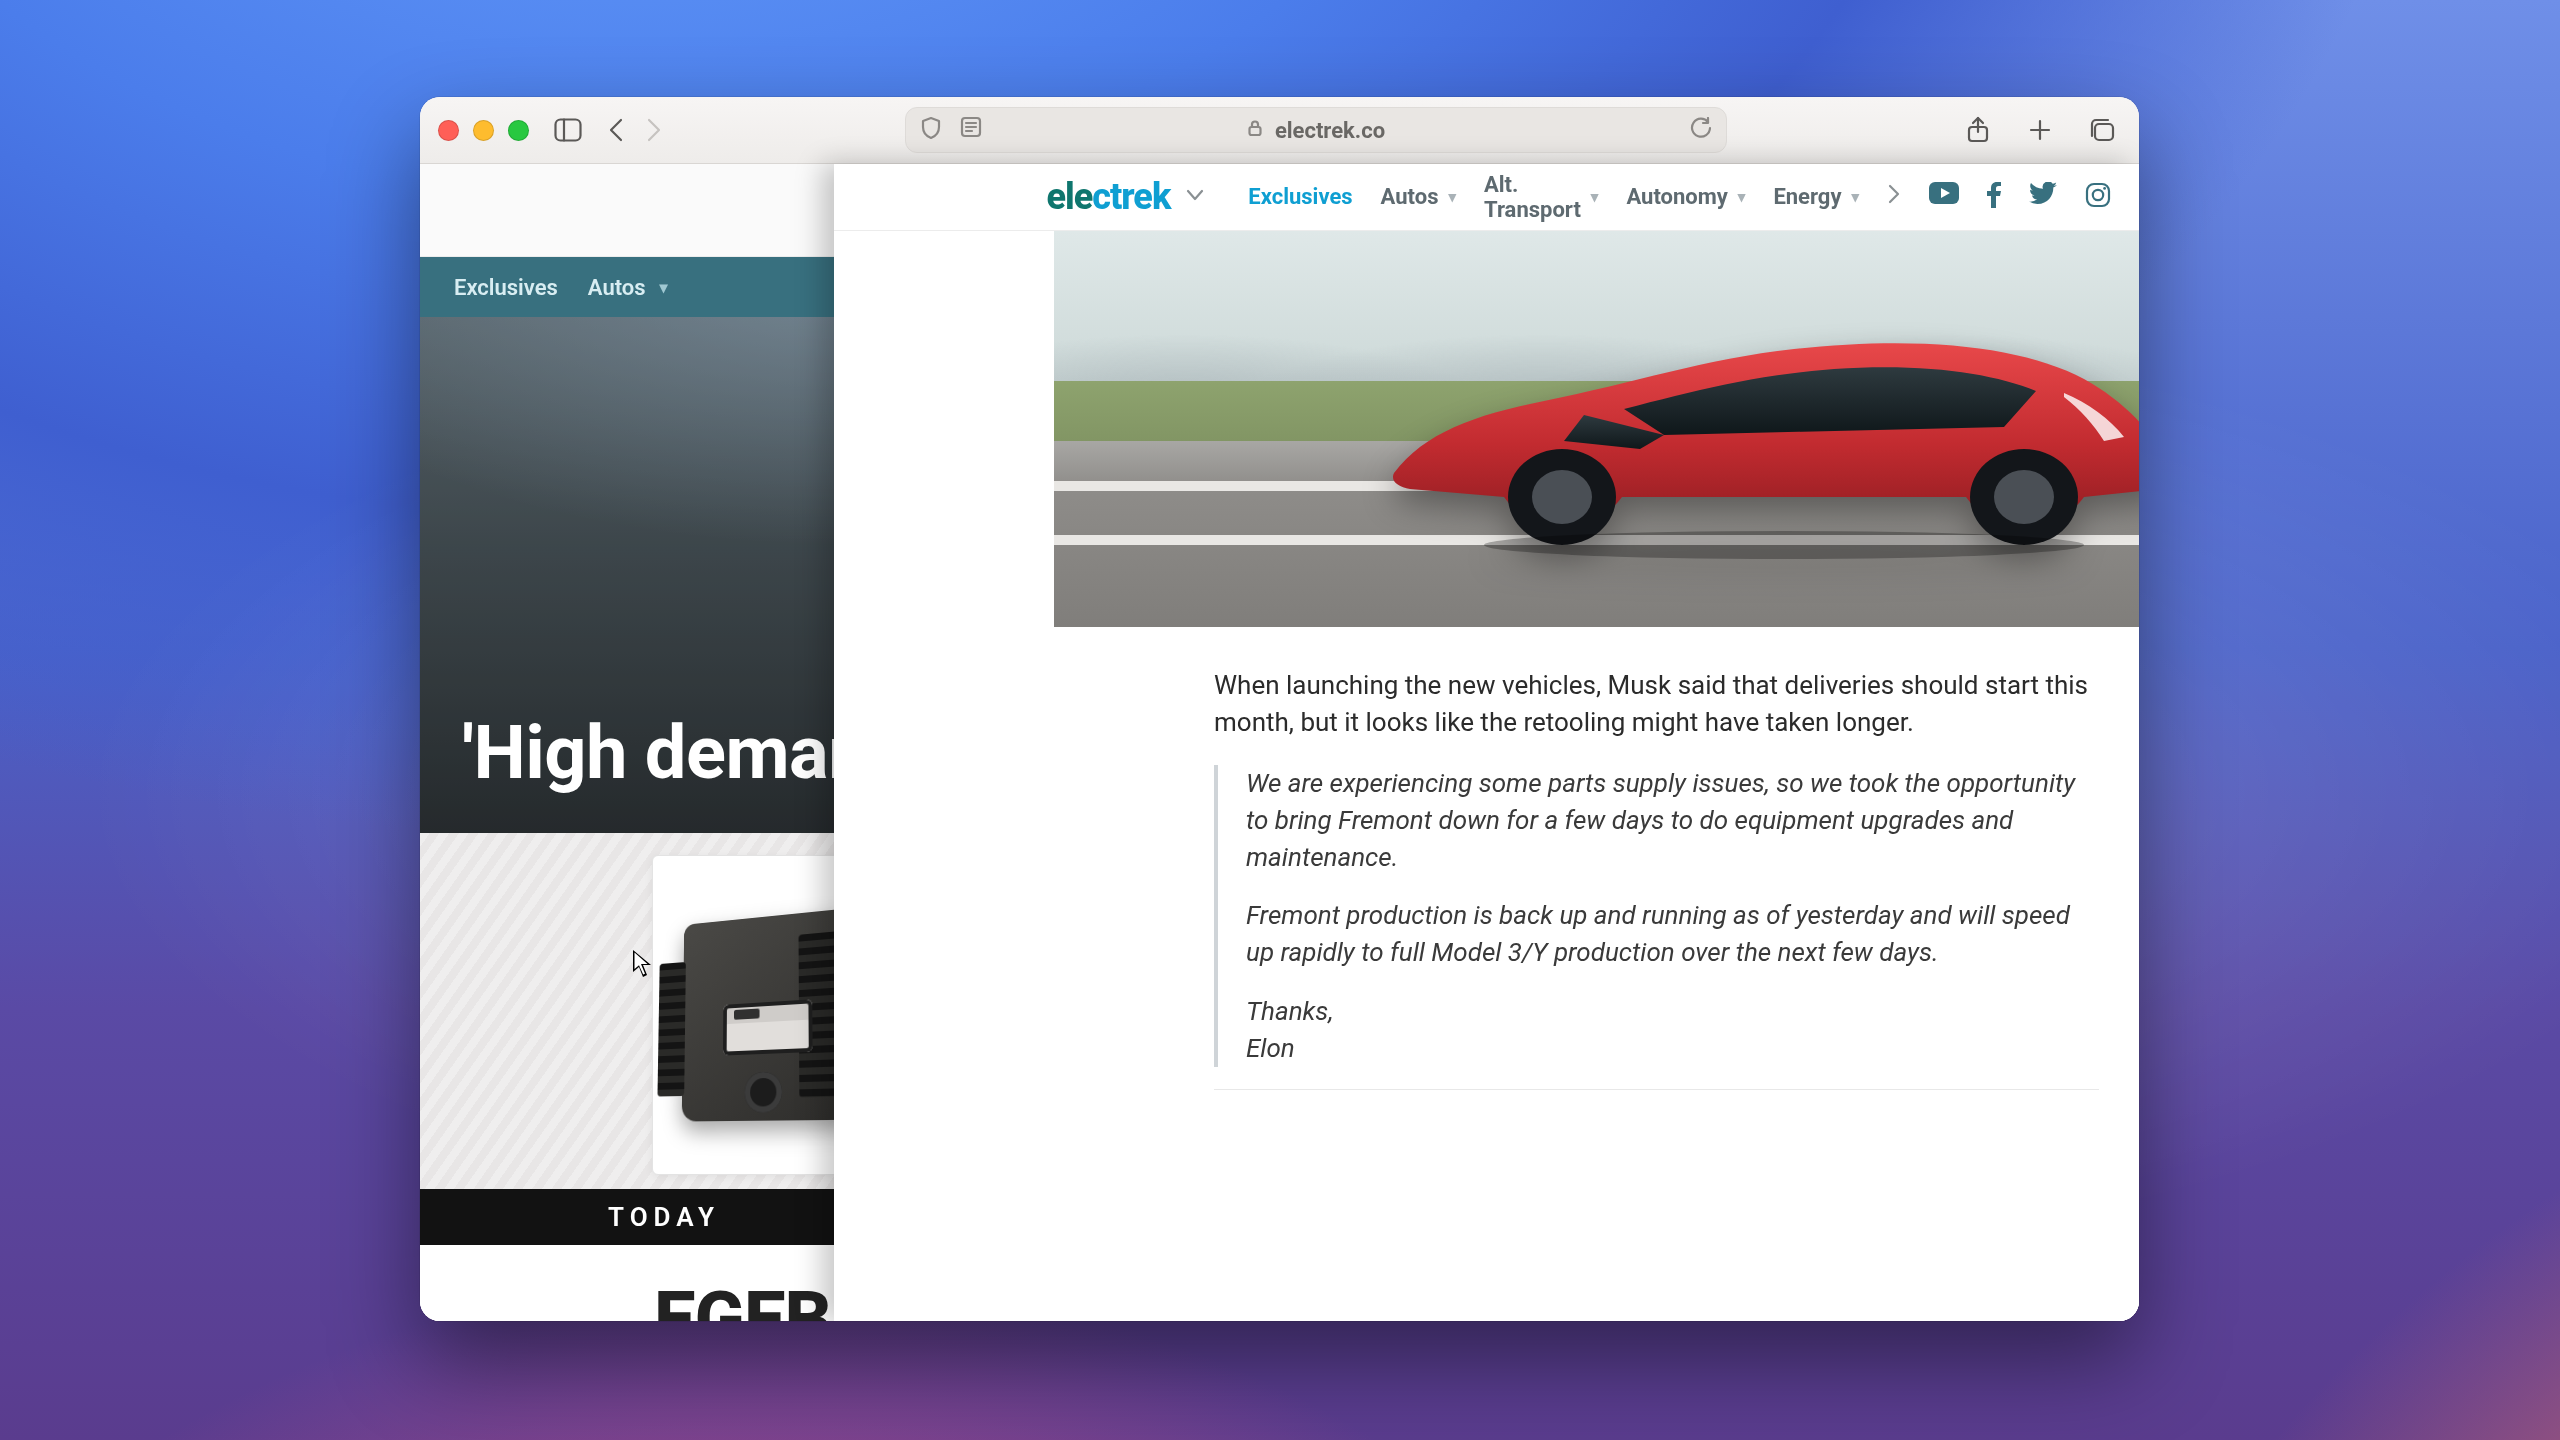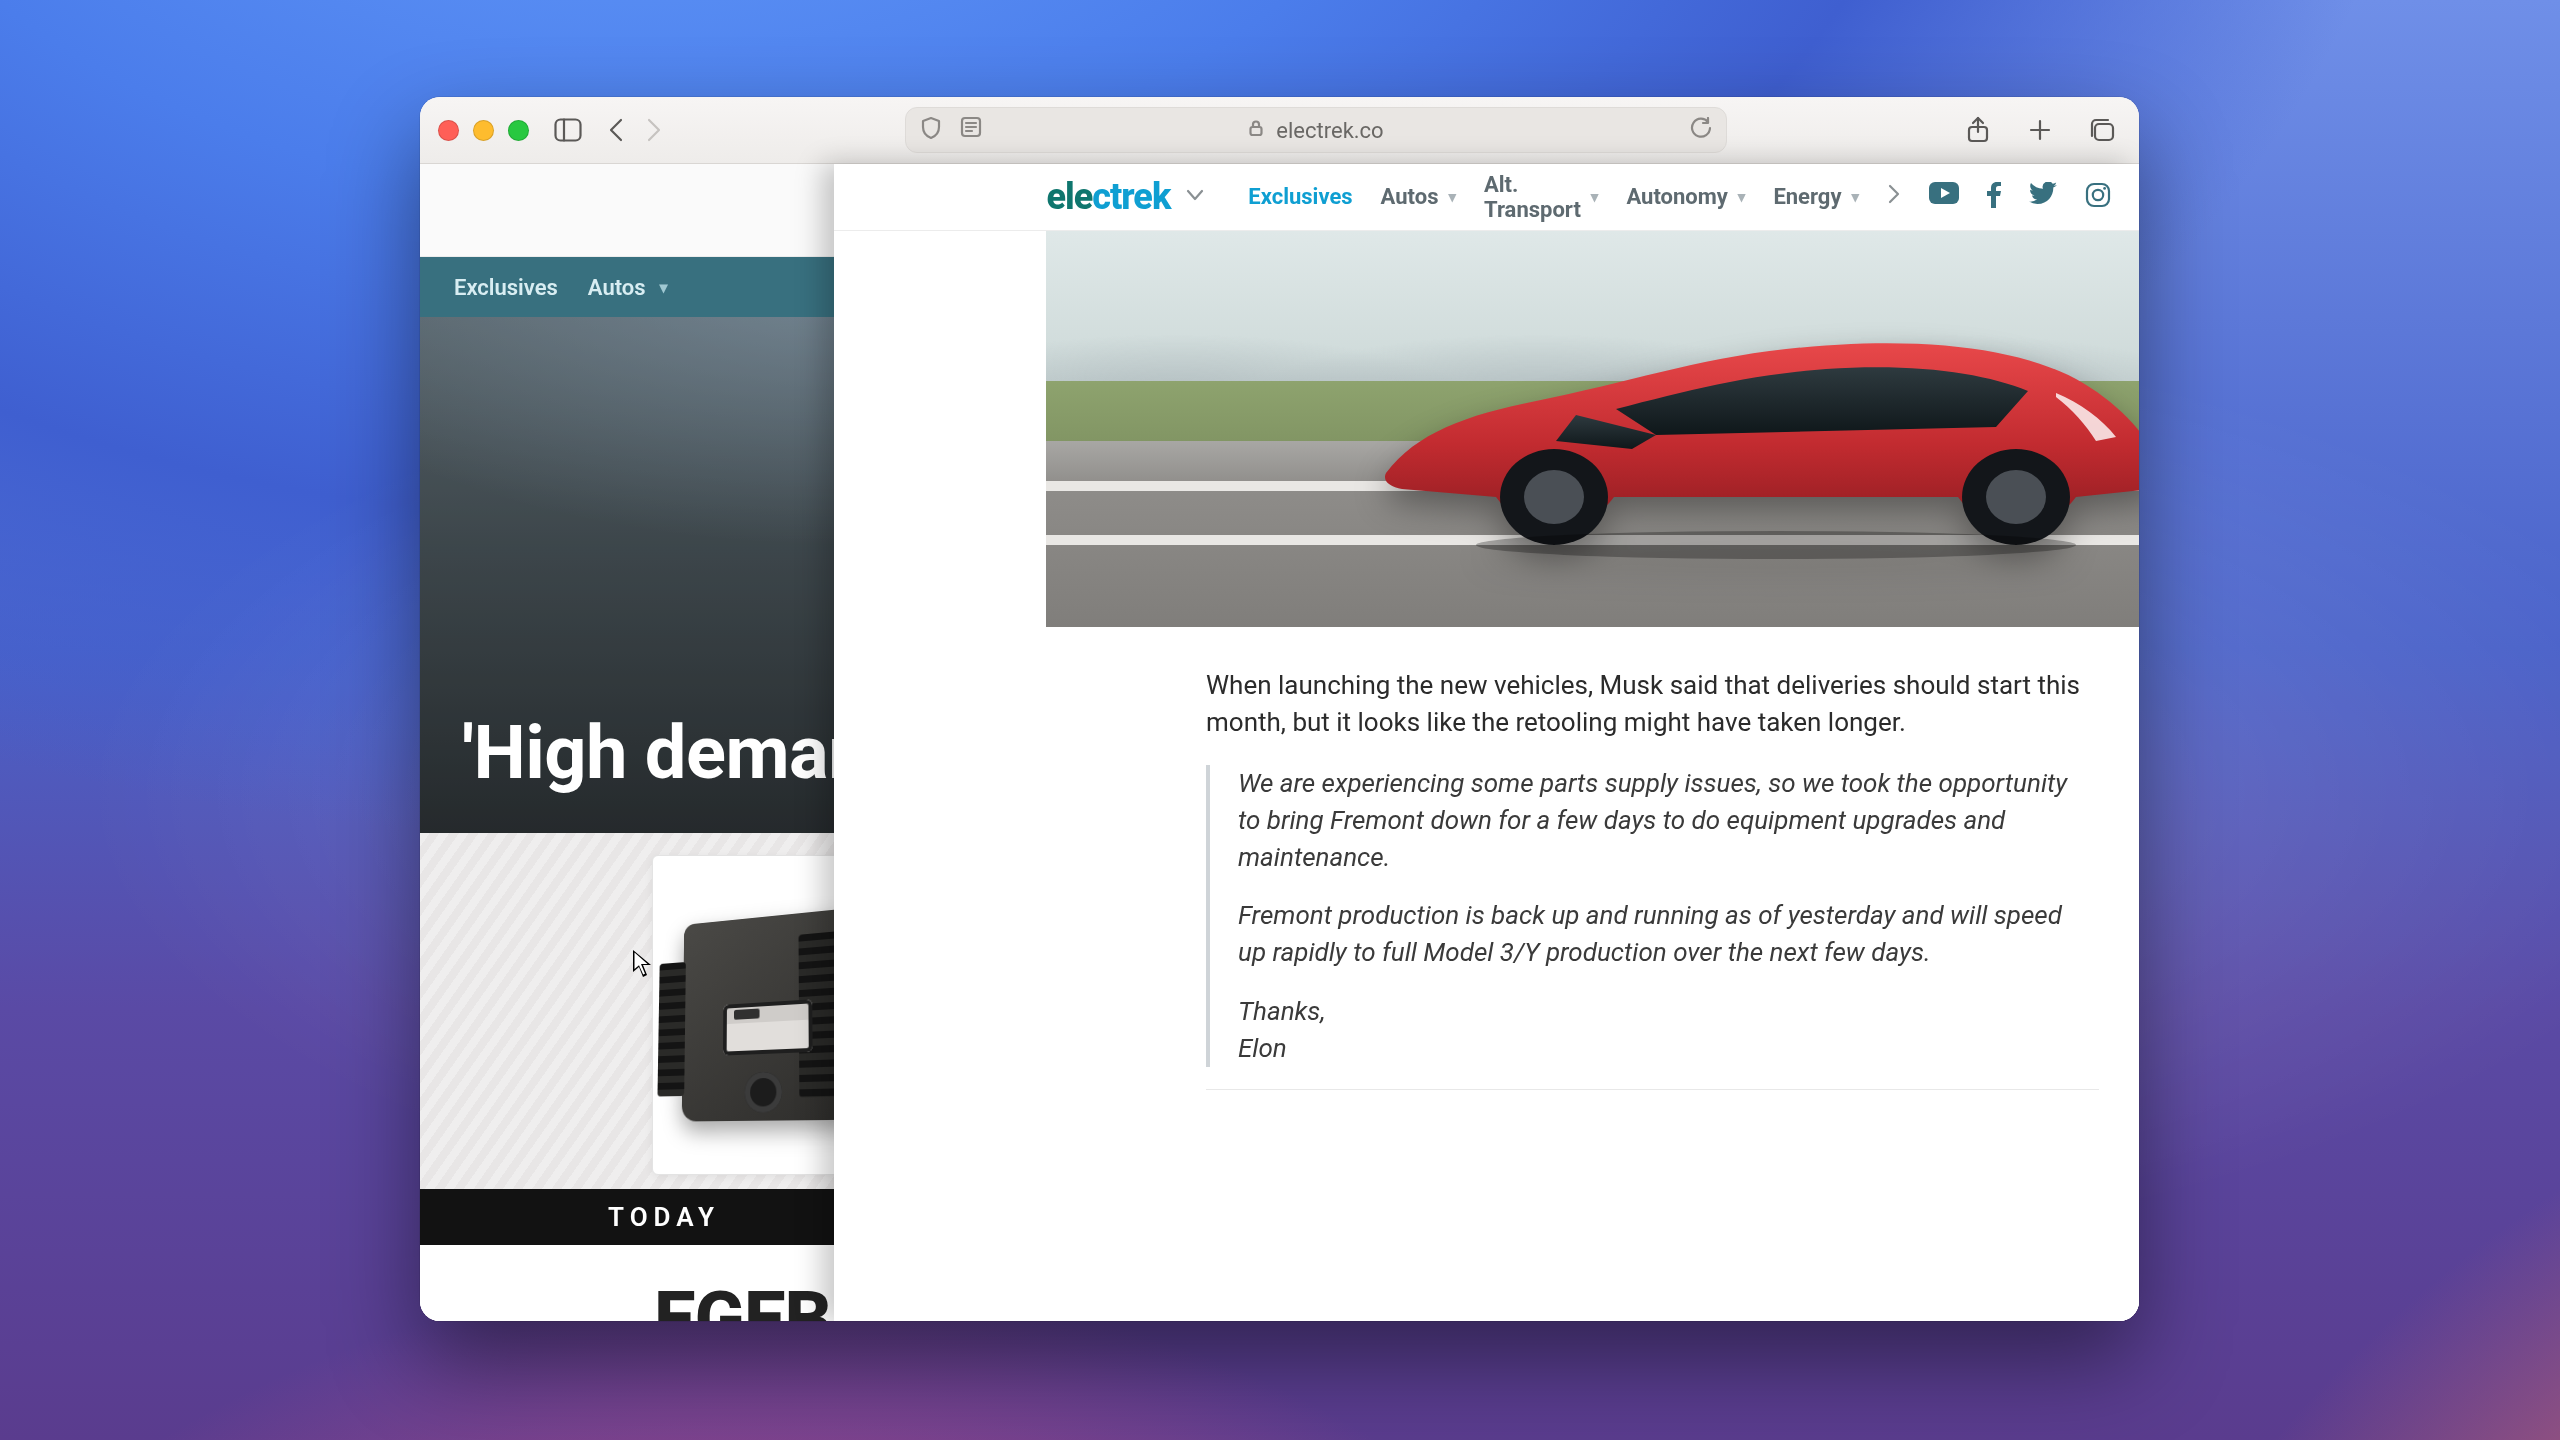--- a/index.html
+++ b/index.html
@@ -57,20 +57,21 @@
 
   .addr-wrap {
     flex:1; display:flex; justify-content:center; align-items:center; margin: 0 40px;
   }
   .addr {
     width: 820px; height:44px; border-radius:12px;
     background:#e9e6e3; border:1px solid #dedbd8;
     display:flex; align-items:center; justify-content:center;
     gap:12px; color:#6a6865; font-size:22px;
     position:relative;
+    font-weight:bold;
   }
   .addr .left-tools { position:absolute; left:14px; display:flex; gap:18px; color:#8b8885;}
   .addr .reload     { position:absolute; right:14px; color:#8b8885;}
   .addr .lock       { color:#8b8885; font-size:18px;}
 
   .tb-right { display:flex; gap:24px; align-items:center;}
   svg.stroke { stroke: currentColor; fill:none; stroke-width:2.2; stroke-linecap:round; stroke-linejoin:round;}
 
   
   .viewport { position:relative; width:100%; height:calc(100% - 66px); background:#fff;}
@@ -390,21 +391,21 @@
           <span>
             <svg class="stroke" width="26" height="26" viewBox="0 0 26 26" style="stroke:#38707f">
                 <rect x="2" y="2" width="22" height="22" rx="7"></rect>
                 <circle cx="13" cy="13" r="5.2"></circle>
                 <circle cx="19.6" cy="6.4" r="1.4" fill="#38707f" stroke="none"></circle>
               </svg>
           </span>
         </div>
       </div>
 
-      <div style="display:flex; height:calc(100% - 66px);">
+      <div style="display:flex; height:calc(100% - 66px);gap:8px;">
         <div class="sw-leftpad"></div>
         <div class="sw-body">
 
           <div class="article-hero">
             <div class="ah-sky"></div>
               <div class="ah-mtn"></div>
               <div class="ah-grass"></div>
               <div class="ah-road"></div>
             <svg class="car" viewBox="0 0 820 280">
               <defs>

